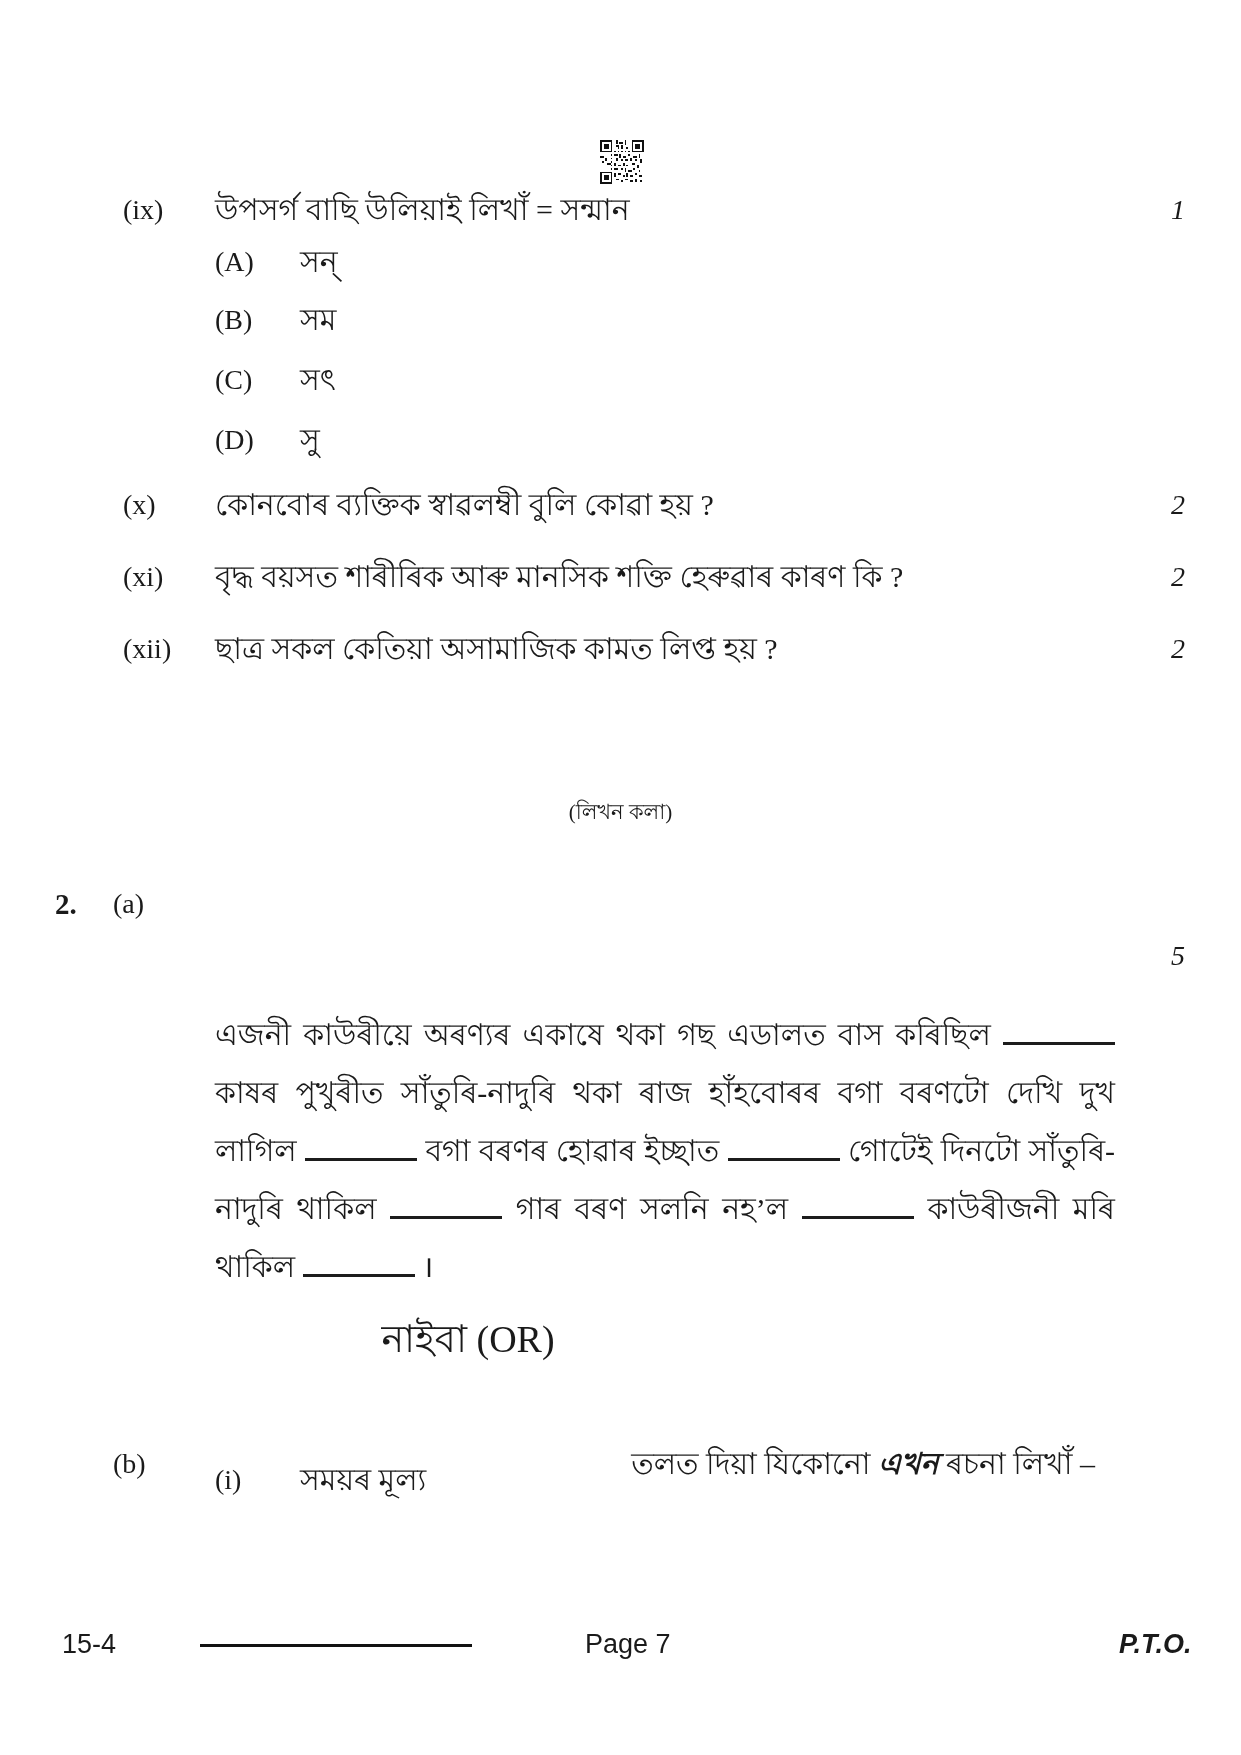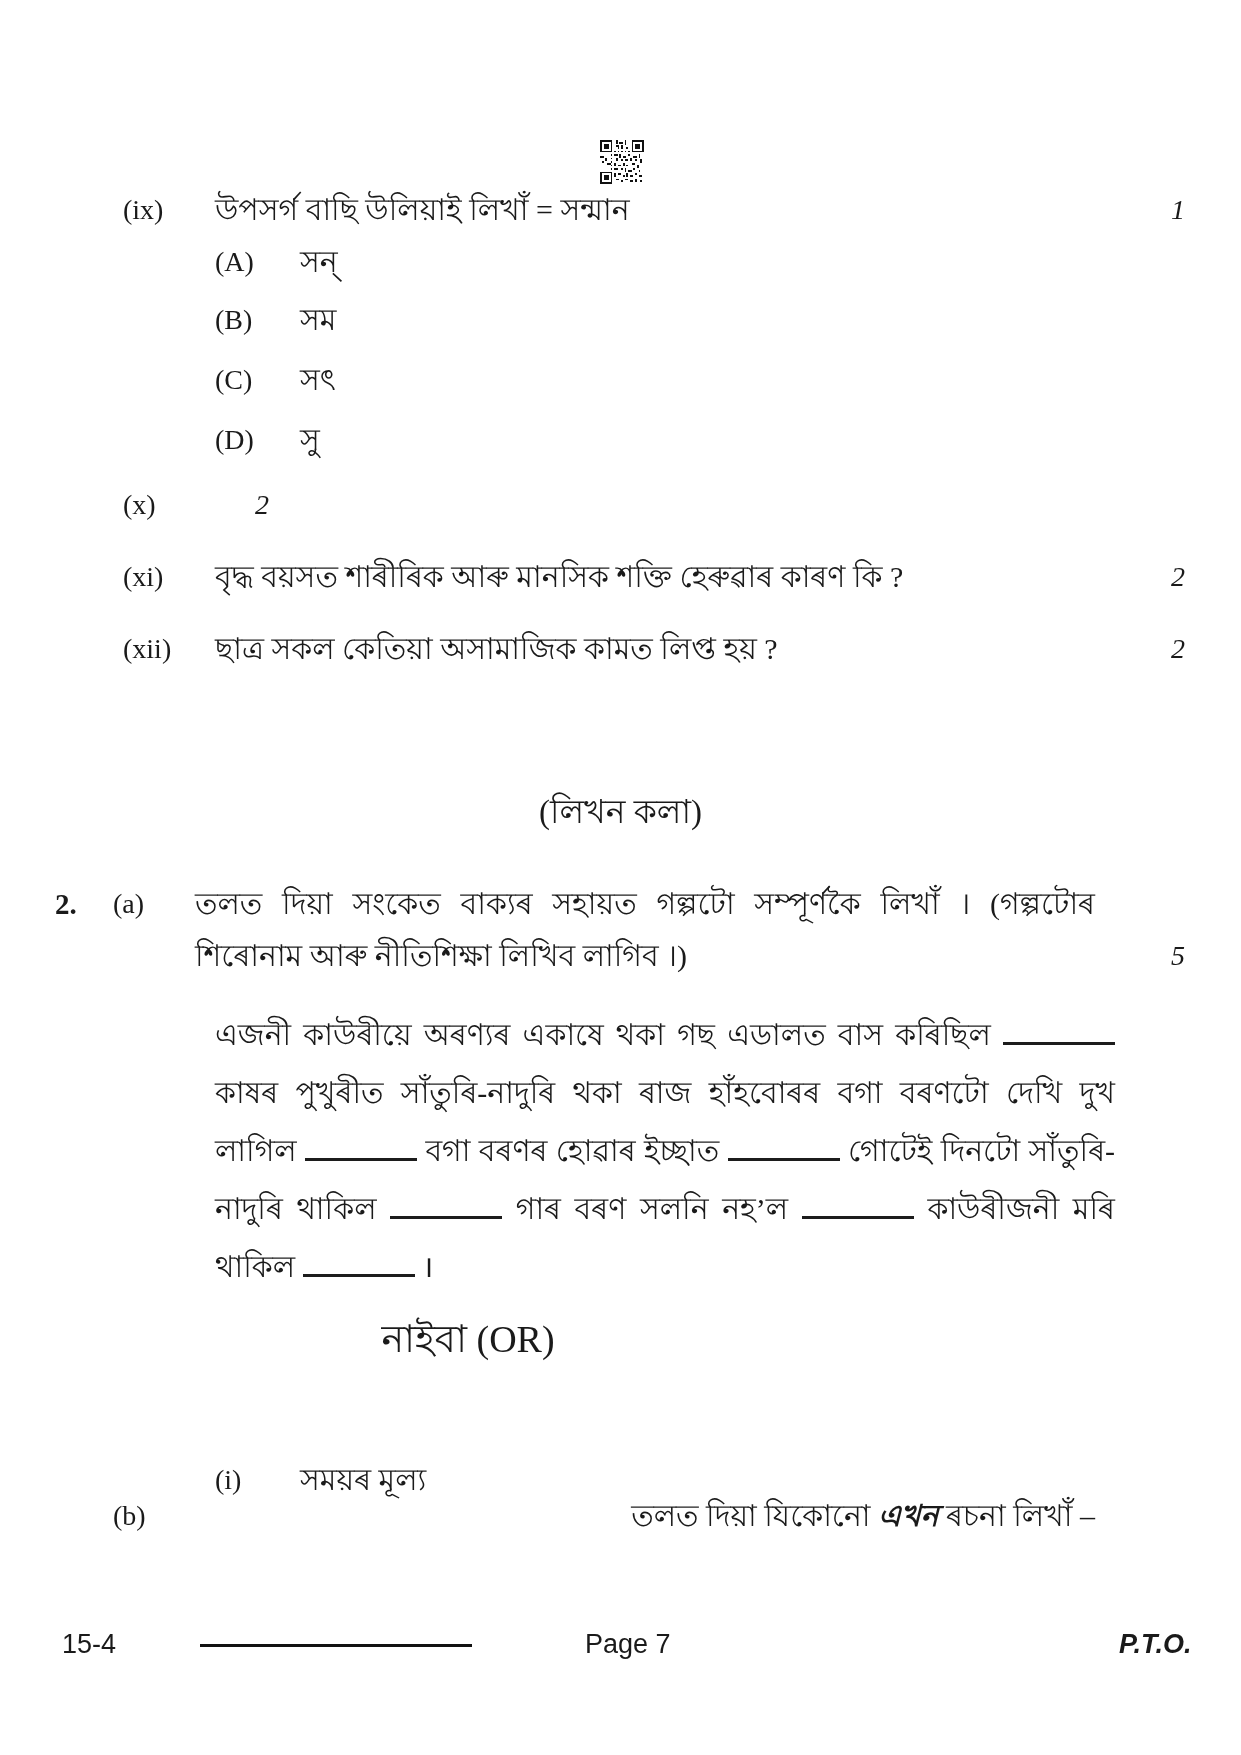--- a/index.html
+++ b/index.html
@@ -34,21 +34,21 @@
   .opt-label{width:85px;flex:0 0 85px;font-size:28px;line-height:44px;}
   .opt-text{font-size:30px;line-height:44px;}
   
   .section-title{
     width:100%;text-align:center;
     font-weight:bold;font-size:31px;line-height:40px;
     letter-spacing:0.5px;
   }
   .section-sub{
     width:100%;text-align:center;
-    font-size:33px;line-height:44px;
+    font-size:21px;line-height:44px;
   }
   
   .q2-row{display:flex;align-items:flex-start;position:relative;}
   .q2-number{width:58px;flex:0 0 58px;font-weight:bold;font-size:29px;line-height:52px;}
   .q2-sublabel{width:82px;flex:0 0 82px;font-size:28px;line-height:52px;}
   .q2-text{width:900px;flex:0 0 900px;font-size:30px;line-height:52px;text-align:justify;}
   .q2-marks{
     position:absolute;right:0;top:54px;
     font-style:italic;font-size:28px;line-height:48px;
   }
@@ -180,41 +180,41 @@
     <div class="opt-label">(C)</div>
     <div class="opt-text">সৎ</div>
   </div>
   <div class="abs opt-row" style="left:215px;top:418px;">
     <div class="opt-label">(D)</div>
     <div class="opt-text">সু</div>
   </div>
 
   <div class="abs q-row" style="left:123px;top:483px;width:1062px;">
     <div class="q-label">(x)</div>
+    <div class="q-text">কোনবোৰ ব্যক্তিক স্বাৱলম্বী বুলি কোৱা হয় ?</div>
     <div class="q-marks">2</div>
   </div>
 
   <div class="abs q-row" style="left:123px;top:555px;width:1062px;">
     <div class="q-label">(xi)</div>
     <div class="q-text">বৃদ্ধ বয়সত শাৰীৰিক আৰু মানসিক শক্তি হেৰুৱাৰ কাৰণ কি ?</div>
     <div class="q-marks">2</div>
   </div>
 
   <div class="abs q-row" style="left:123px;top:627px;width:1062px;">
     <div class="q-label">(xii)</div>
     <div class="q-text">ছাত্ৰ সকল কেতিয়া অসামাজিক কামত লিপ্ত হয় ?</div>
     <div class="q-marks">2</div>
   </div>
 
   <div class="abs section-sub" style="left:0;top:790px;">(লিখন কলা)</div>
 
   <div class="abs q2-row" style="left:55px;top:878px;width:1130px;">
     <div class="q2-number">2.</div>
     <div class="q2-sublabel">(a)</div>
-    <div class="q2-text">তলত দিয়া সংকেত বাক্যৰ সহায়ত গল্পটো সম্পূৰ্ণকৈ লিখাঁ । (গল্পটোৰ শিৰোনাম আৰু নীতিশিক্ষা লিখিব লাগিব ।)</div>
     <div class="q2-marks">5</div>
   </div>
 
   <p class="abs story" style="left:215px;top:1006px;width:900px;">
     <span>এজনী কাউৰীয়ে অৰণ্যৰ একাষে থকা গছ এডালত বাস কৰিছিল</span>
     <span class="blank"></span>
     <span>কাষৰ পুখুৰীত সাঁতুৰি-নাদুৰি থকা ৰাজ হাঁহবোৰৰ বগা বৰণটো দেখি দুখ লাগিল</span>
     <span class="blank"></span>
     <span>বগা বৰণৰ হোৱাৰ ইচ্ছাত</span>
     <span class="blank"></span>

